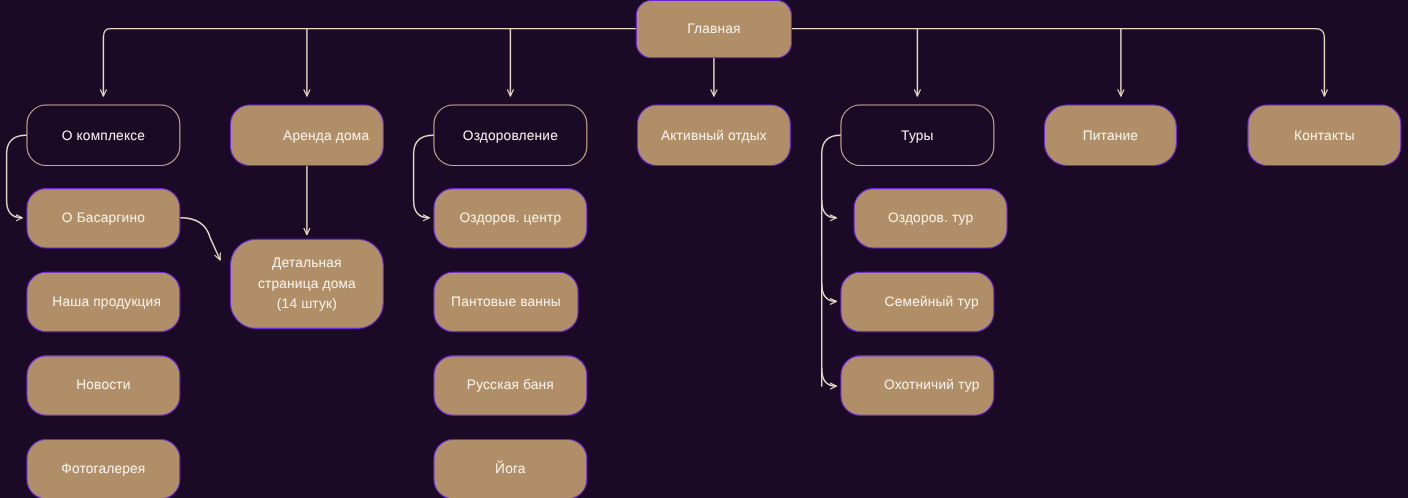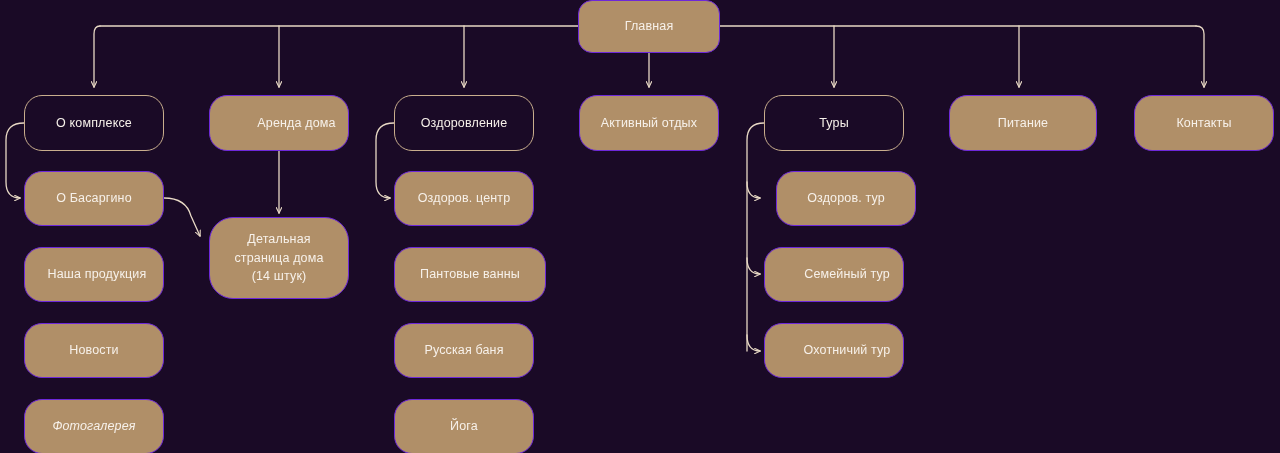--- a/index.html
+++ b/index.html
@@ -105,39 +105,39 @@
   <div class="node outlined" style="left:24px; top:95px; width:140px; height:56px;">О комплексе</div>
 
   <div class="node filled" style="left:209px; top:95px; width:140px; height:56px;padding-left:45px;">Аренда дома</div>
 
   <div class="node outlined" style="left:394px; top:95px; width:140px; height:56px;">Оздоровление</div>
 
   <div class="node filled" style="left:579px; top:95px; width:140px; height:56px;">Активный отдых</div>
 
   <div class="node outlined" style="left:764px; top:95px; width:140px; height:56px;">Туры</div>
 
-  <div class="node filled" style="left:949px; top:95px; width:148px; height:56px;">Питание</div>
+  <div class="node filled" style="left:949px; top:95px; width:121px; height:56px;border-radius:21px;">Питание</div>
 
   <div class="node filled" style="left:1134px; top:95px; width:140px; height:56px;">Контакты</div>
 
   <div class="node filled" style="left:24px; top:171px; width:140px; height:55px;">О Басаргино</div>
 
   <div class="node filled" style="left:24px; top:247px; width:140px; height:55px;padding-left:16px;">Наша продукция</div>
 
   <div class="node filled" style="left:24px; top:323px; width:140px; height:55px;">Новости</div>
 
-  <div class="node filled" style="left:24px; top:399px; width:140px; height:55px;font-style:italic;">Фотогалерея</div>
+  <div class="node filled" style="left:24px; top:399px; width:140px; height:55px;">Фотогалерея</div>
 
   <div class="node filled multiline" style="left:209px; top:217px; width:140px; height:82px; border-radius:24px;">Детальная
 страница дома
 (14 штук)</div>
 
   <div class="node filled" style="left:394px; top:171px; width:140px; height:55px;">Оздоров. центр</div>
 
-  <div class="node filled" style="left:394px; top:247px; width:152px; height:55px;">Пантовые ванны</div>
+  <div class="node filled" style="left:394px; top:247px; width:132px; height:55px;">Пантовые ванны</div>
 
   <div class="node filled" style="left:394px; top:323px; width:140px; height:55px;">Русская баня</div>
 
   <div class="node filled" style="left:394px; top:399px; width:140px; height:55px;">Йога</div>
 
   <div class="node filled" style="left:764px; top:171px; width:140px; height:55px;margin-left:12px;">Оздоров. тур</div>
 
   <div class="node filled" style="left:764px; top:247px; width:140px; height:55px;padding-left:36px;">Семейный тур</div>
 
   <div class="node filled" style="left:764px; top:323px; width:140px; height:55px;padding-left:36px;">Охотничий тур</div>

